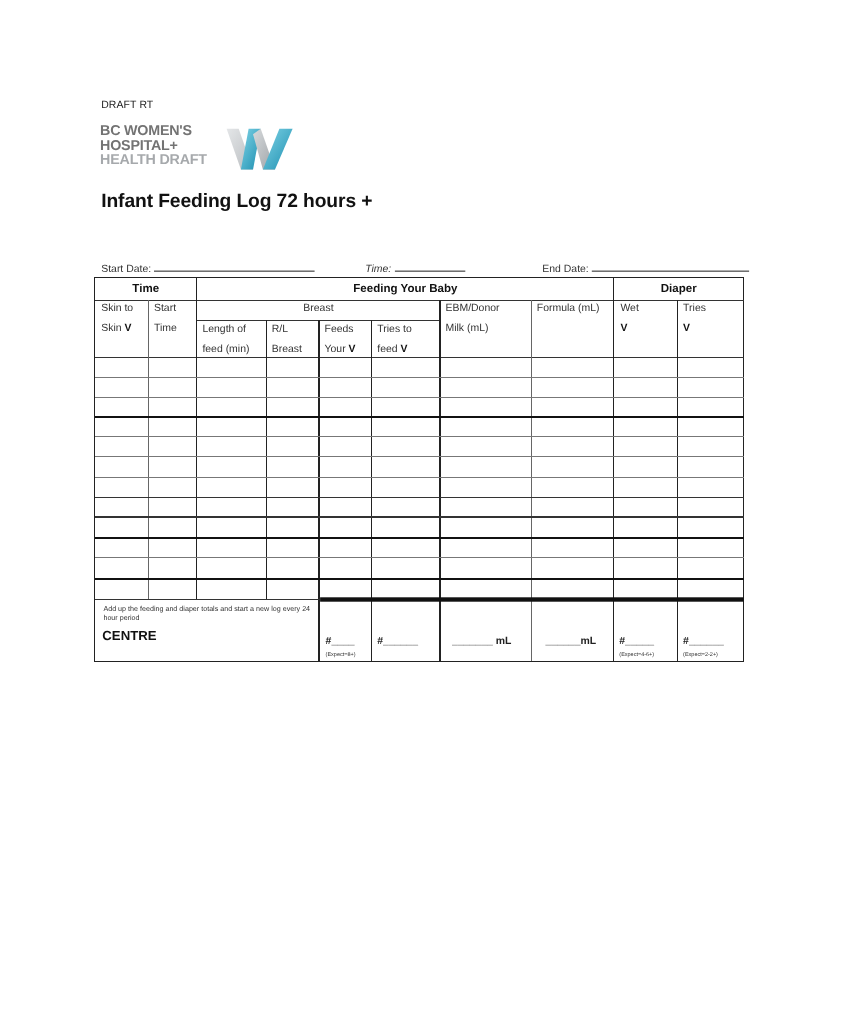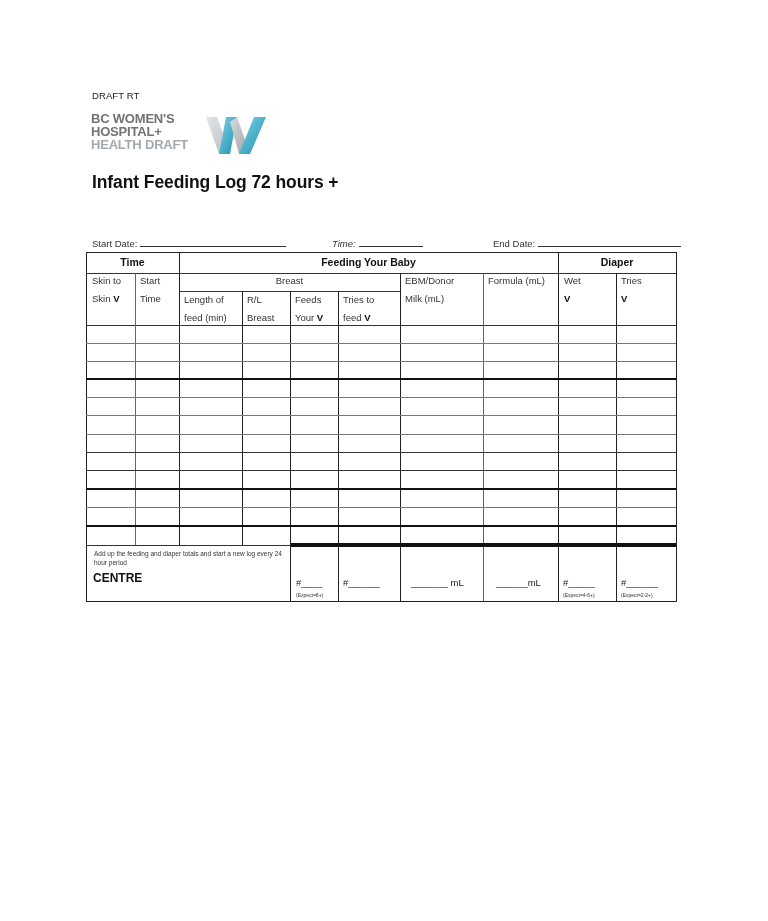--- a/index.html
+++ b/index.html
@@ -19,21 +19,21 @@
   .dates { position: absolute; top: 238px; font-size: 9.5px; color: #333; white-space: nowrap; }
   .dates .blank { display: inline-block; border-bottom: 1px solid #333; height: 9px; vertical-align: baseline; margin-left: 3px; }
 
   .grid { position: absolute; left: 0; top: 0; width: 768px; height: 921px; pointer-events: none; }
   .cell { position: absolute; font-size: 9.5px; color: #333; line-height: 18px; }
   .hdr { position: absolute; font-size: 10.5px; font-weight: bold; color: #111; text-align: center; }
   .check { font-weight: bold; color: #111; }
 
   .note { position: absolute; left: 94px; top: 549px; width: 195px; font-size: 6.5px; line-height: 9px; color: #333; }
   .totals { position: absolute; left: 93px; top: 571px; font-size: 12px; font-weight: bold; color: #111; }
-  .tot { position: absolute; top: 577px; font-size: 9.5px; color: #222; white-space: nowrap; }
+  .tot { position: absolute; top: 577px; font-size: 9.5px; color: #222; white-space: nowrap; font-weight: bold; }
   .exp { position: absolute; top: 592px; font-size: 5px; color: #333; white-space: nowrap; }
 </style>
 </head>
 <body>
 
 <div class="draft">DRAFT RT</div>
 
 <div class="logo">
   <div class="logo-text">
     <span class="logo-line1">BC WOMEN'S</span>

